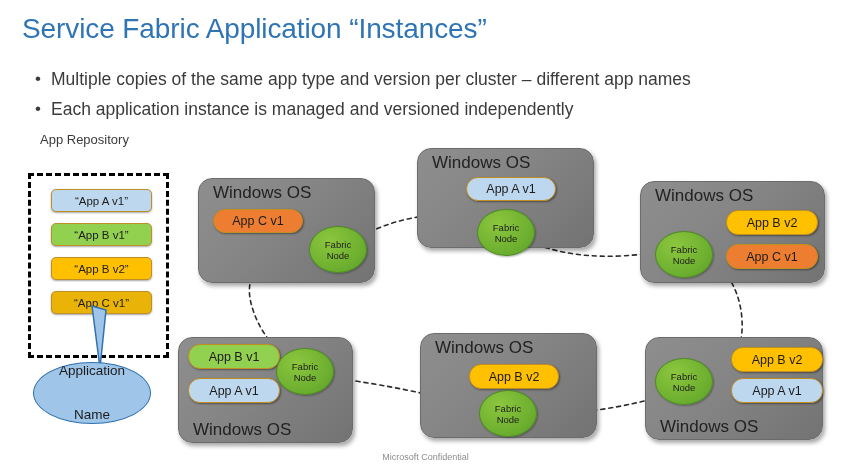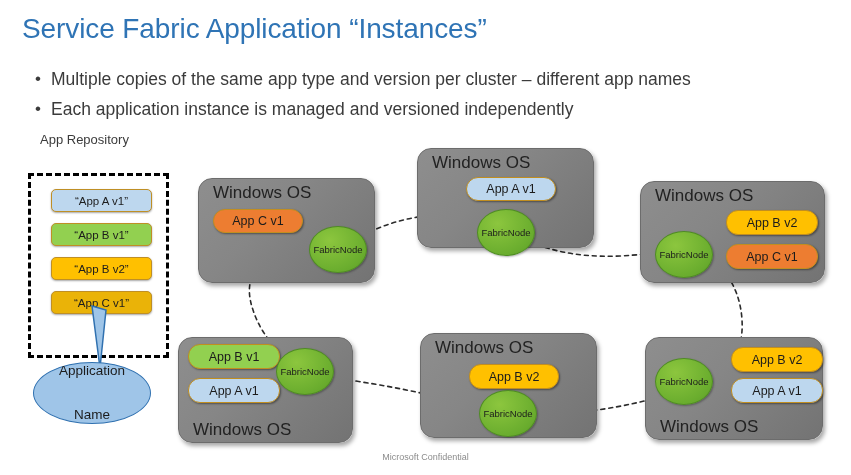--- a/index.html
+++ b/index.html
@@ -143,21 +143,21 @@
     z-index: 3;
   }
 
   .fabric-node {
     position: absolute;
     width: 58px; height: 47px;
     border-radius: 50%;
     background: radial-gradient(ellipse at 35% 30%, #8cc63e 0%, #6aad2e 70%, #5c9b28 100%);
     border: 1px solid #4f8c23;
     display: flex;
-    flex-direction: row;
+    flex-direction: column;
     align-items: center;
     justify-content: center;
     font-size: 9.5px;
     color: #1c1c1c;
     line-height: 11px;
     text-align: center;
     box-shadow: 1px 1px 2px rgba(0,0,0,0.3);
     z-index: 4;
   }
 

